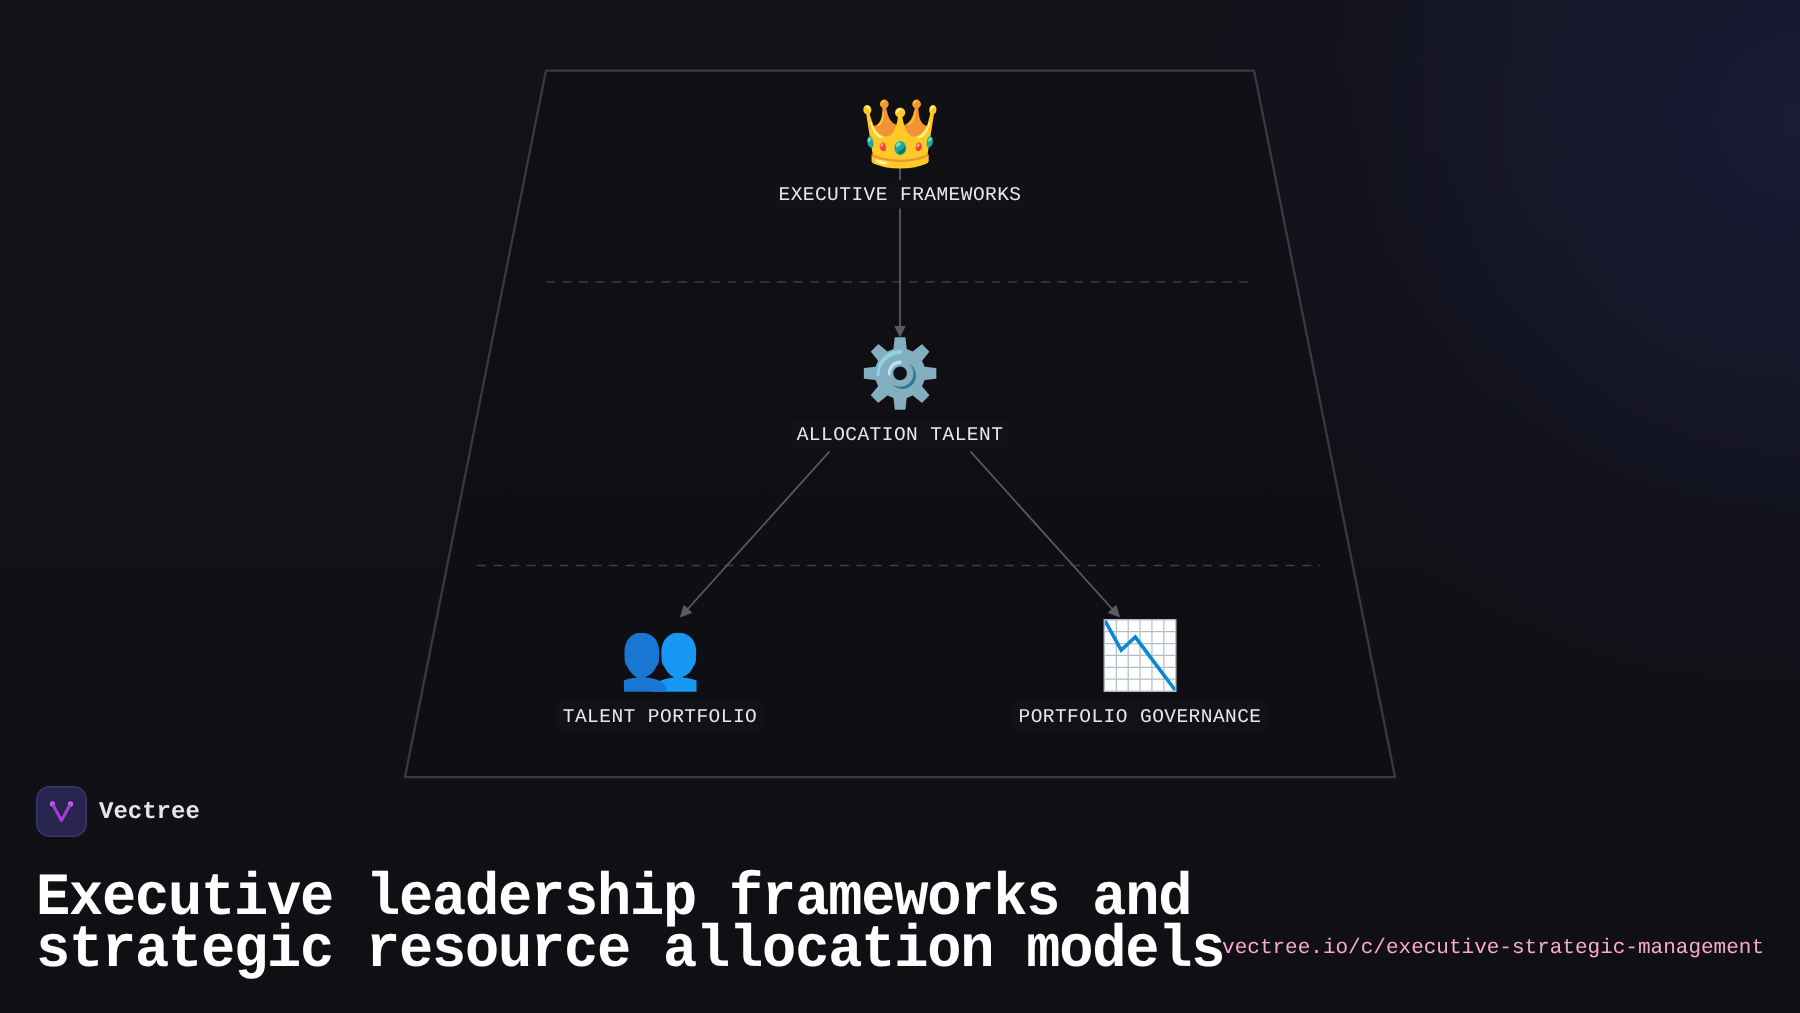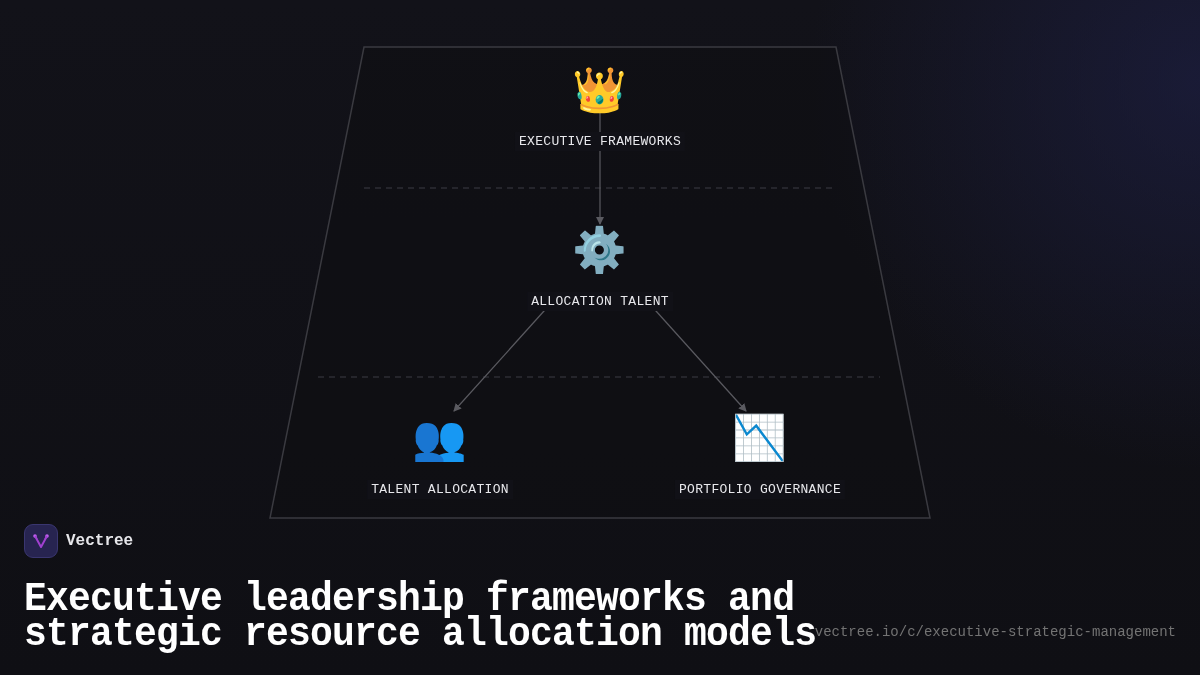--- a/index.html
+++ b/index.html
@@ -16,38 +16,38 @@
   }
   .diagram { position:absolute; left:0; top:0; width:1200px; height:540px; z-index:1; }
   .node {
     position:absolute; text-align:center; transform:translateX(-50%);
   }
   .node .icon {
     font-size:44px; line-height:52px; display:block;
     font-family: "DejaVu Sans", sans-serif;
   }
   .node .label {
-    display:inline-block; margin-top:16px; font-size:13px; color:#e8e8ec; letter-spacing:0.3px;
+    display:inline-block; margin-top:4px; font-size:13px; color:#e8e8ec; letter-spacing:0.3px;
     background:#111117; padding:2px 4px;
   }
   .brand { position:absolute; left:24px; top:524px; display:flex; align-items:center; gap:8px; z-index:2; }
   .brand-logo {
     width:32px; height:32px; border-radius:9px; background:#272450; border:1px solid #3a3670;
     display:flex; align-items:center; justify-content:center;
   }
   .brand-name { font-size:16px; font-weight:bold; color:#e6e6ea; font-family:"Liberation Mono", monospace; }
   .title {
     position:absolute; left:24px; top:582px; z-index:2;
     font-size:38px; line-height:33px; font-weight:bold; color:#ffffff;
     font-family:"Liberation Mono", "DejaVu Sans Mono", monospace; letter-spacing:-0.8px;
     transform: scaleY(1.05); transform-origin: top left;
   }
   .url {
     position:absolute; right:24px; top:624px; z-index:2;
-    font-size:14px; color:#737373; font-family:"Liberation Mono", monospace;
+    font-size:14px; color:#f9a8d4; font-family:"Liberation Mono", monospace;
   }
 </style>
 </head>
 <body>
 
 <div class="bg-glow"></div>
 
 <div class="diagram">
   <svg width="1200" height="540" style="position:absolute;left:0;top:0">
     <defs>
@@ -68,21 +68,21 @@
     <span class="label">EXECUTIVE FRAMEWORKS</span>
   </div>
 
   <div class="node" style="left:600px; top:224px;">
     <span class="icon">⚙️</span>
     <span class="label">ALLOCATION TALENT</span>
   </div>
 
   <div class="node" style="left:440px; top:412px;">
     <span class="icon">👥</span>
-    <span class="label">TALENT ALLOCATION</span>
+    <span class="label">TALENT PORTFOLIO</span>
   </div>
 
   <div class="node" style="left:760px; top:412px;">
     <span class="icon">📉</span>
     <span class="label">PORTFOLIO GOVERNANCE</span>
   </div>
 </div>
 
 <div class="brand">
   <div class="brand-logo">

